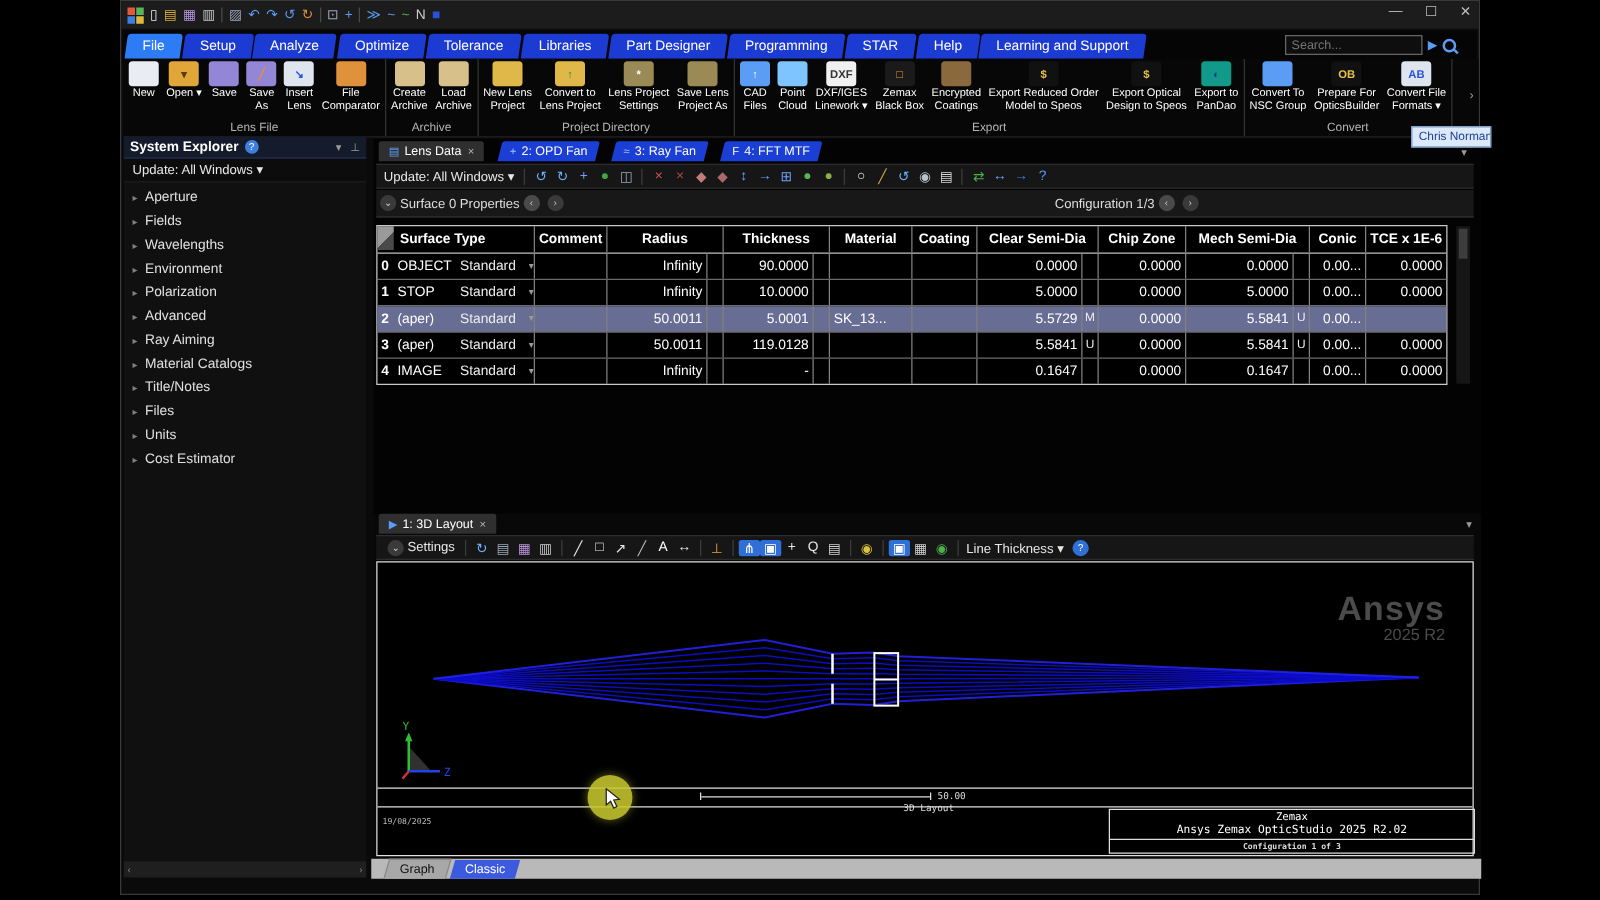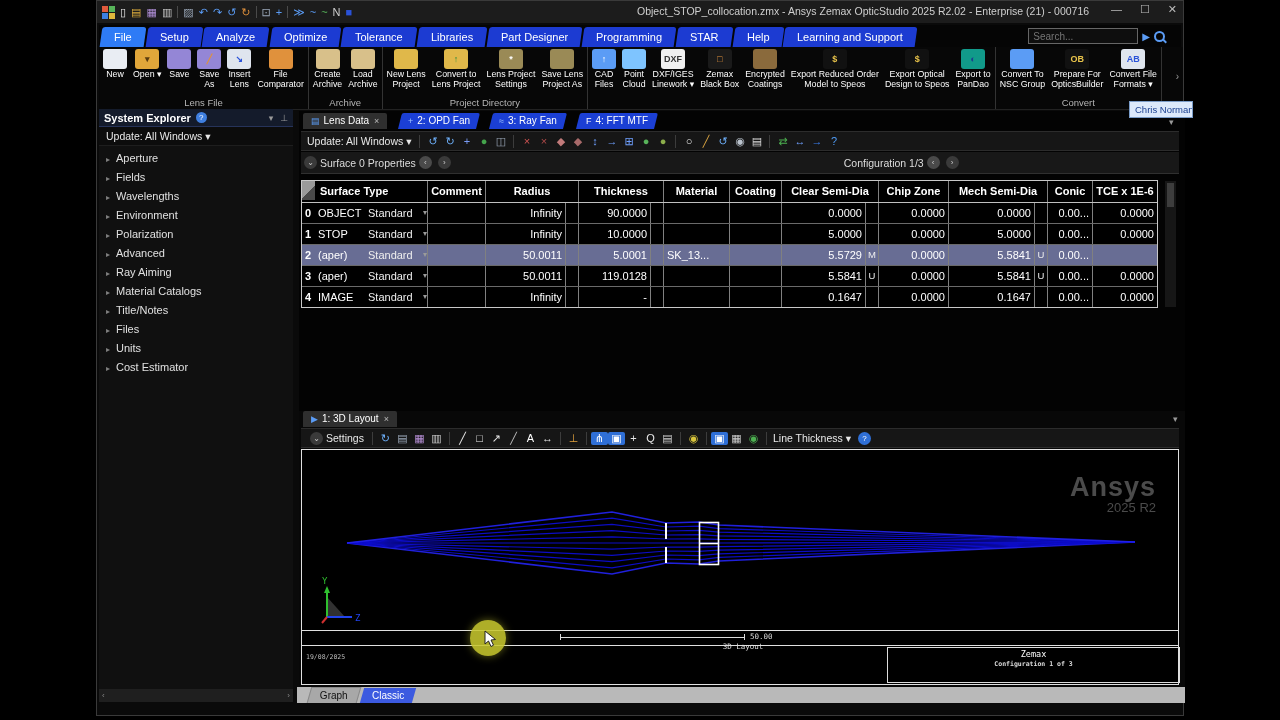--- a/index.html
+++ b/index.html
@@ -136,21 +136,20 @@
           <span class="qi" style="color: rgb(154, 167, 184);">⊡</span>
           <span class="qi" style="color: rgb(91, 156, 245);">+</span>
           <span class="qsep"></span>
           <span class="qi" style="color: rgb(91, 156, 245);">≫</span>
           <span class="qi" style="color: rgb(91, 156, 245);">~</span>
           <span class="qi" style="color: rgb(87, 181, 90);">~</span>
           <span class="qi" style="color: rgb(204, 204, 204);">N</span>
           <span class="qi" style="color: rgb(42, 82, 216);">■</span>
         </span>
     </div>
-    <div class="wtitle">Object_STOP_collocation.zmx - Ansys Zemax OpticStudio 2025 R2.02 - Enterprise (21) - 000716</div>
     <div class="wcontrols">
       <span>—</span>
       <span>☐</span>
       <span>✕</span>
     </div>
   </div>
 
   <div class="rtabs" id="ribbon-tabs">
       <div class="rtab active"><span>File</span></div>
       <div class="rtab"><span>Setup</span></div>
@@ -279,20 +278,21 @@
             <div class="ricon" style="background: rgb(17, 17, 17); color: rgb(232, 195, 74);">$</div>
             <div class="rlabel">Export Optical
 Design to Speos</div>
           </div>
           <div class="rbtn">
             <div class="ricon" style="background: rgb(17, 154, 138); color: rgb(26, 63, 143);">◐</div>
             <div class="rlabel">Export to
 PanDao</div>
           </div>
         </div>
+        <div class="glabel">Export</div>
       </div>
       <div class="rgroup">
         <div class="rbtns">
           <div class="rbtn">
             <div class="ricon" style="background: rgb(91, 156, 245); color: rgb(255, 255, 255);"></div>
             <div class="rlabel">Convert To
 NSC Group</div>
           </div>
           <div class="rbtn">
             <div class="ricon" style="background: rgb(17, 17, 17); color: rgb(232, 195, 74);">OB</div>
@@ -591,20 +591,21 @@
       <div class="w2">2025 R2</div>
     </div>
     <div class="cline" style="top:180px"></div>
     <div class="scalebar"></div>
     <div class="scalelabel">50.00</div>
     <div class="plotlabel">3D Layout</div>
     <div class="cline" style="top:195px"></div>
     <div class="datelabel">19/08/2025</div>
     <div class="infobox">
       <div class="i1">Zemax</div>
+      <div class="i2">Ansys Zemax OpticStudio 2025 R2.02</div>
       <div class="i3">Configuration 1 of 3</div>
     </div>
   </div>
 
   <div class="cursorhl">
     <svg width="36" height="36">
         <polygon points="15,11 15,24 18.5,21 21,26.5 23.5,25.2 21,20 25.5,19.5" fill="#fff" stroke="#222" stroke-width="1"></polygon>
       </svg>
   </div>
 

